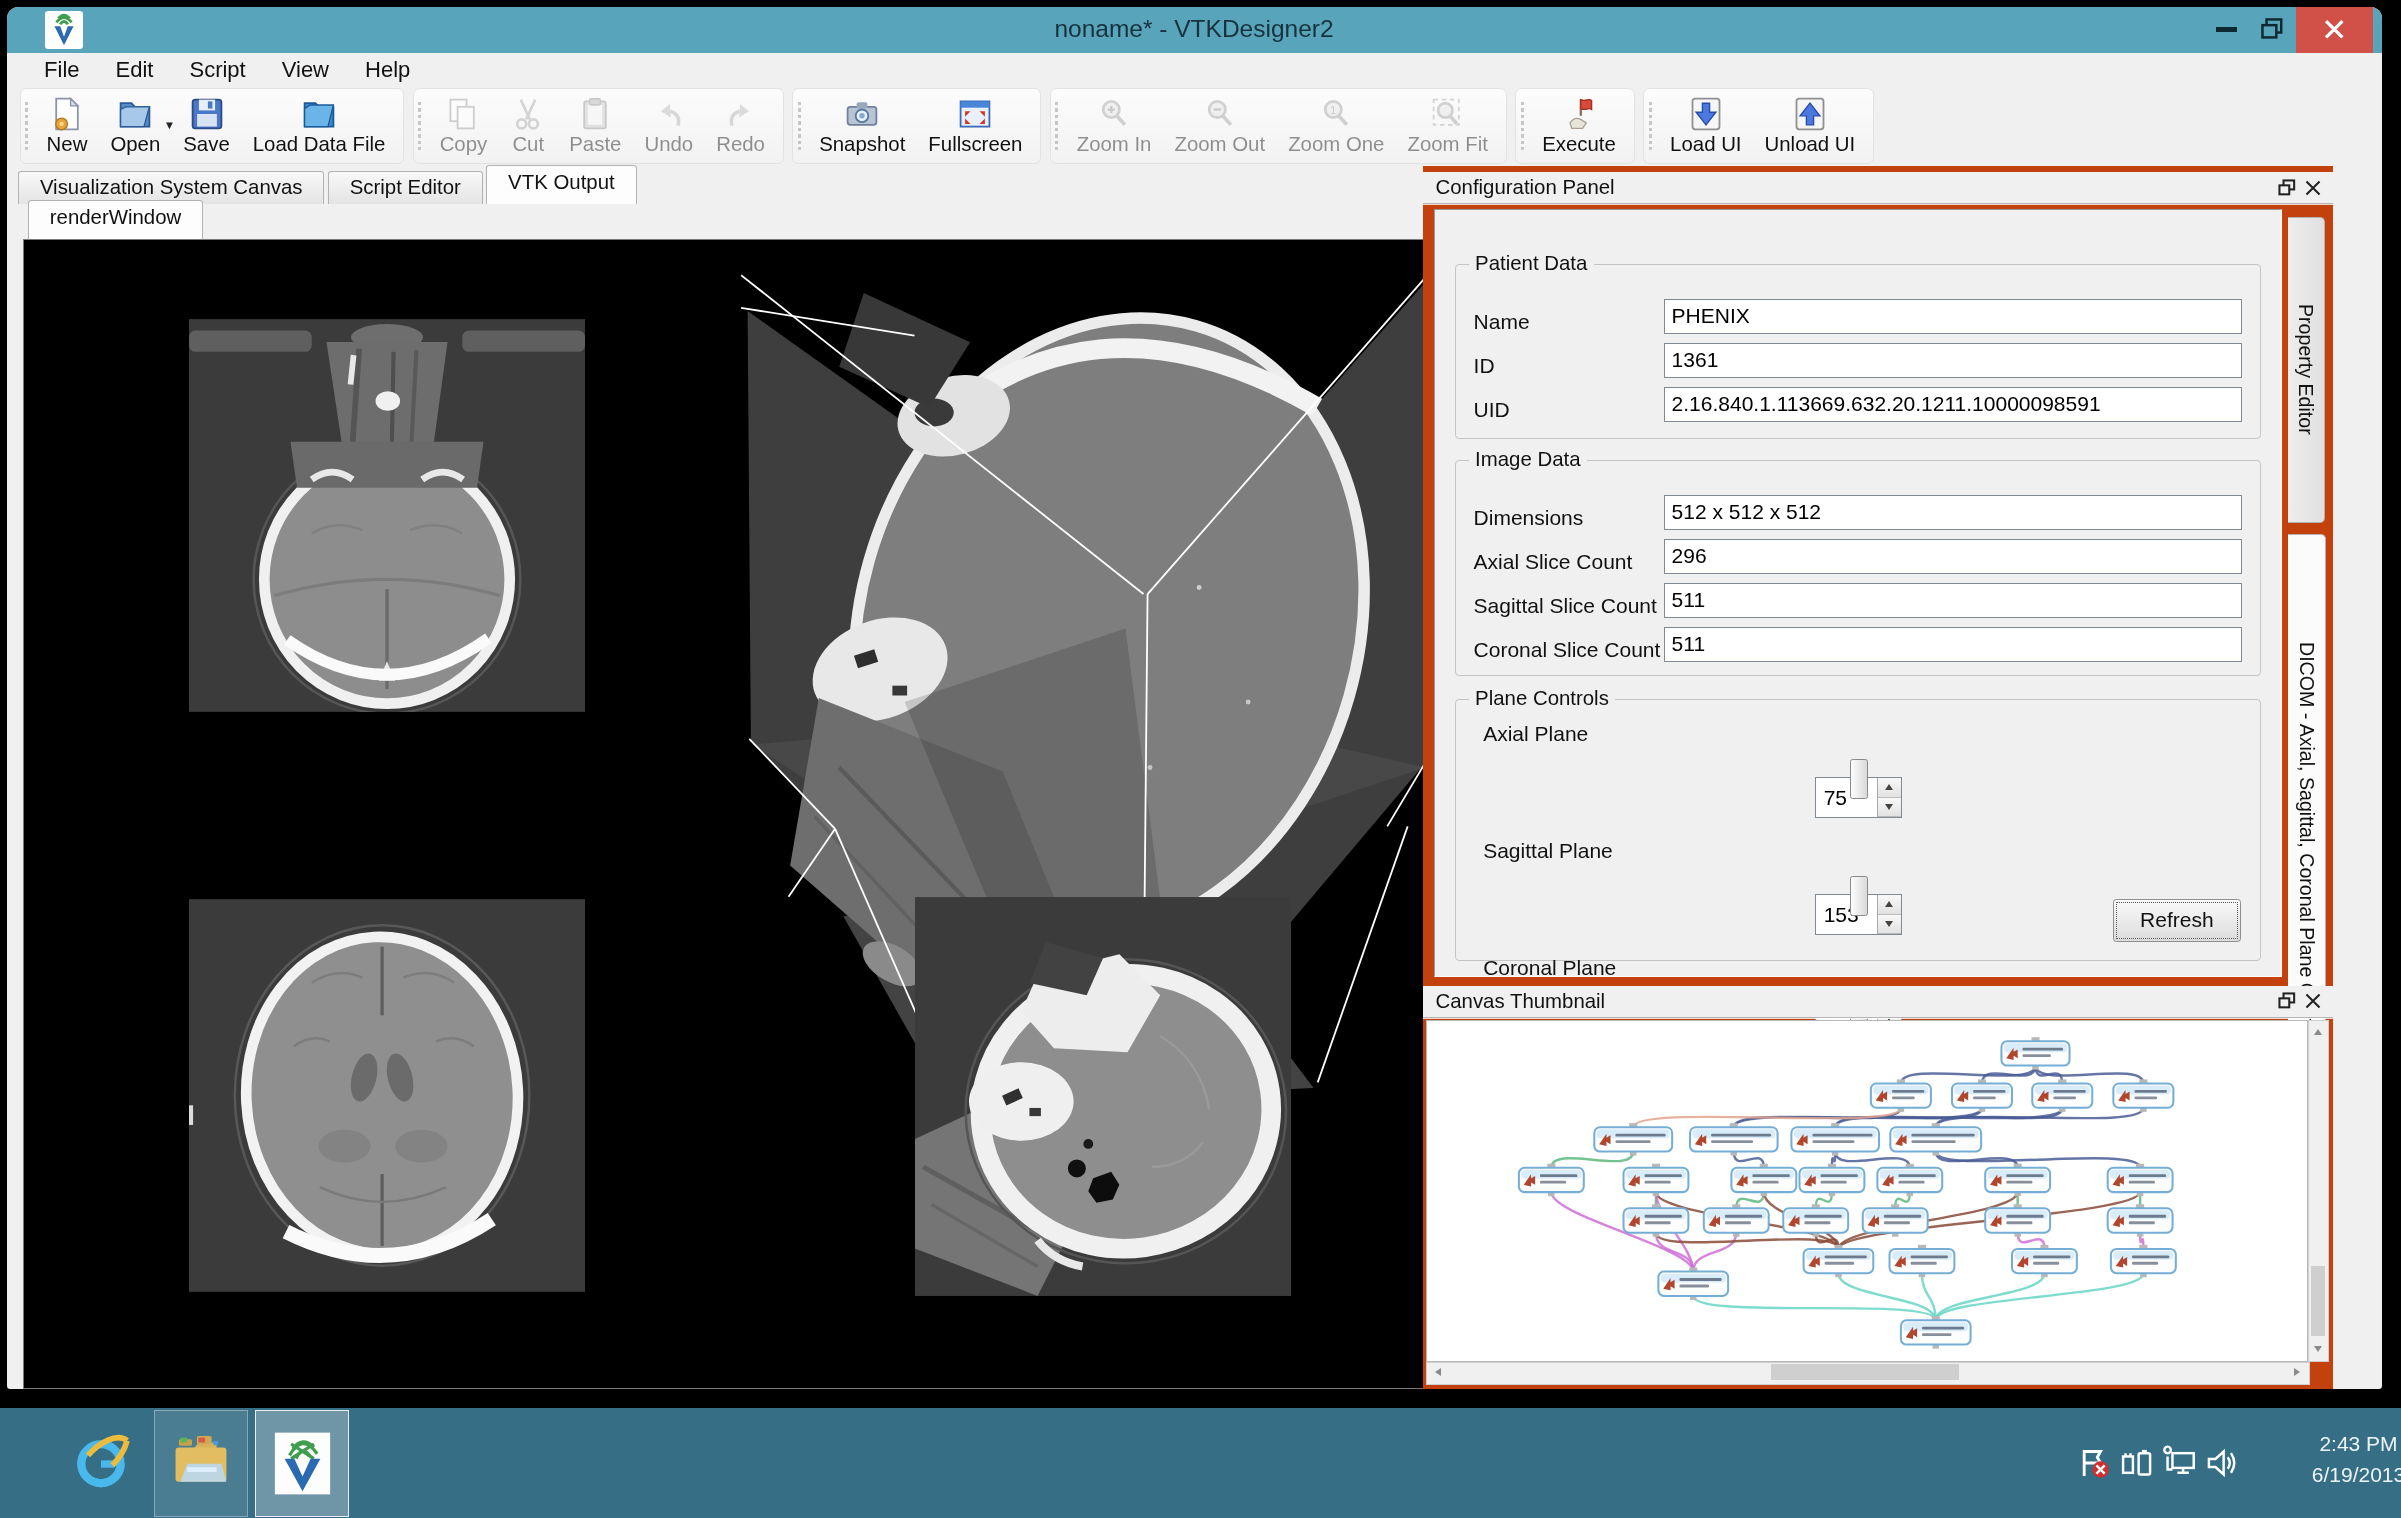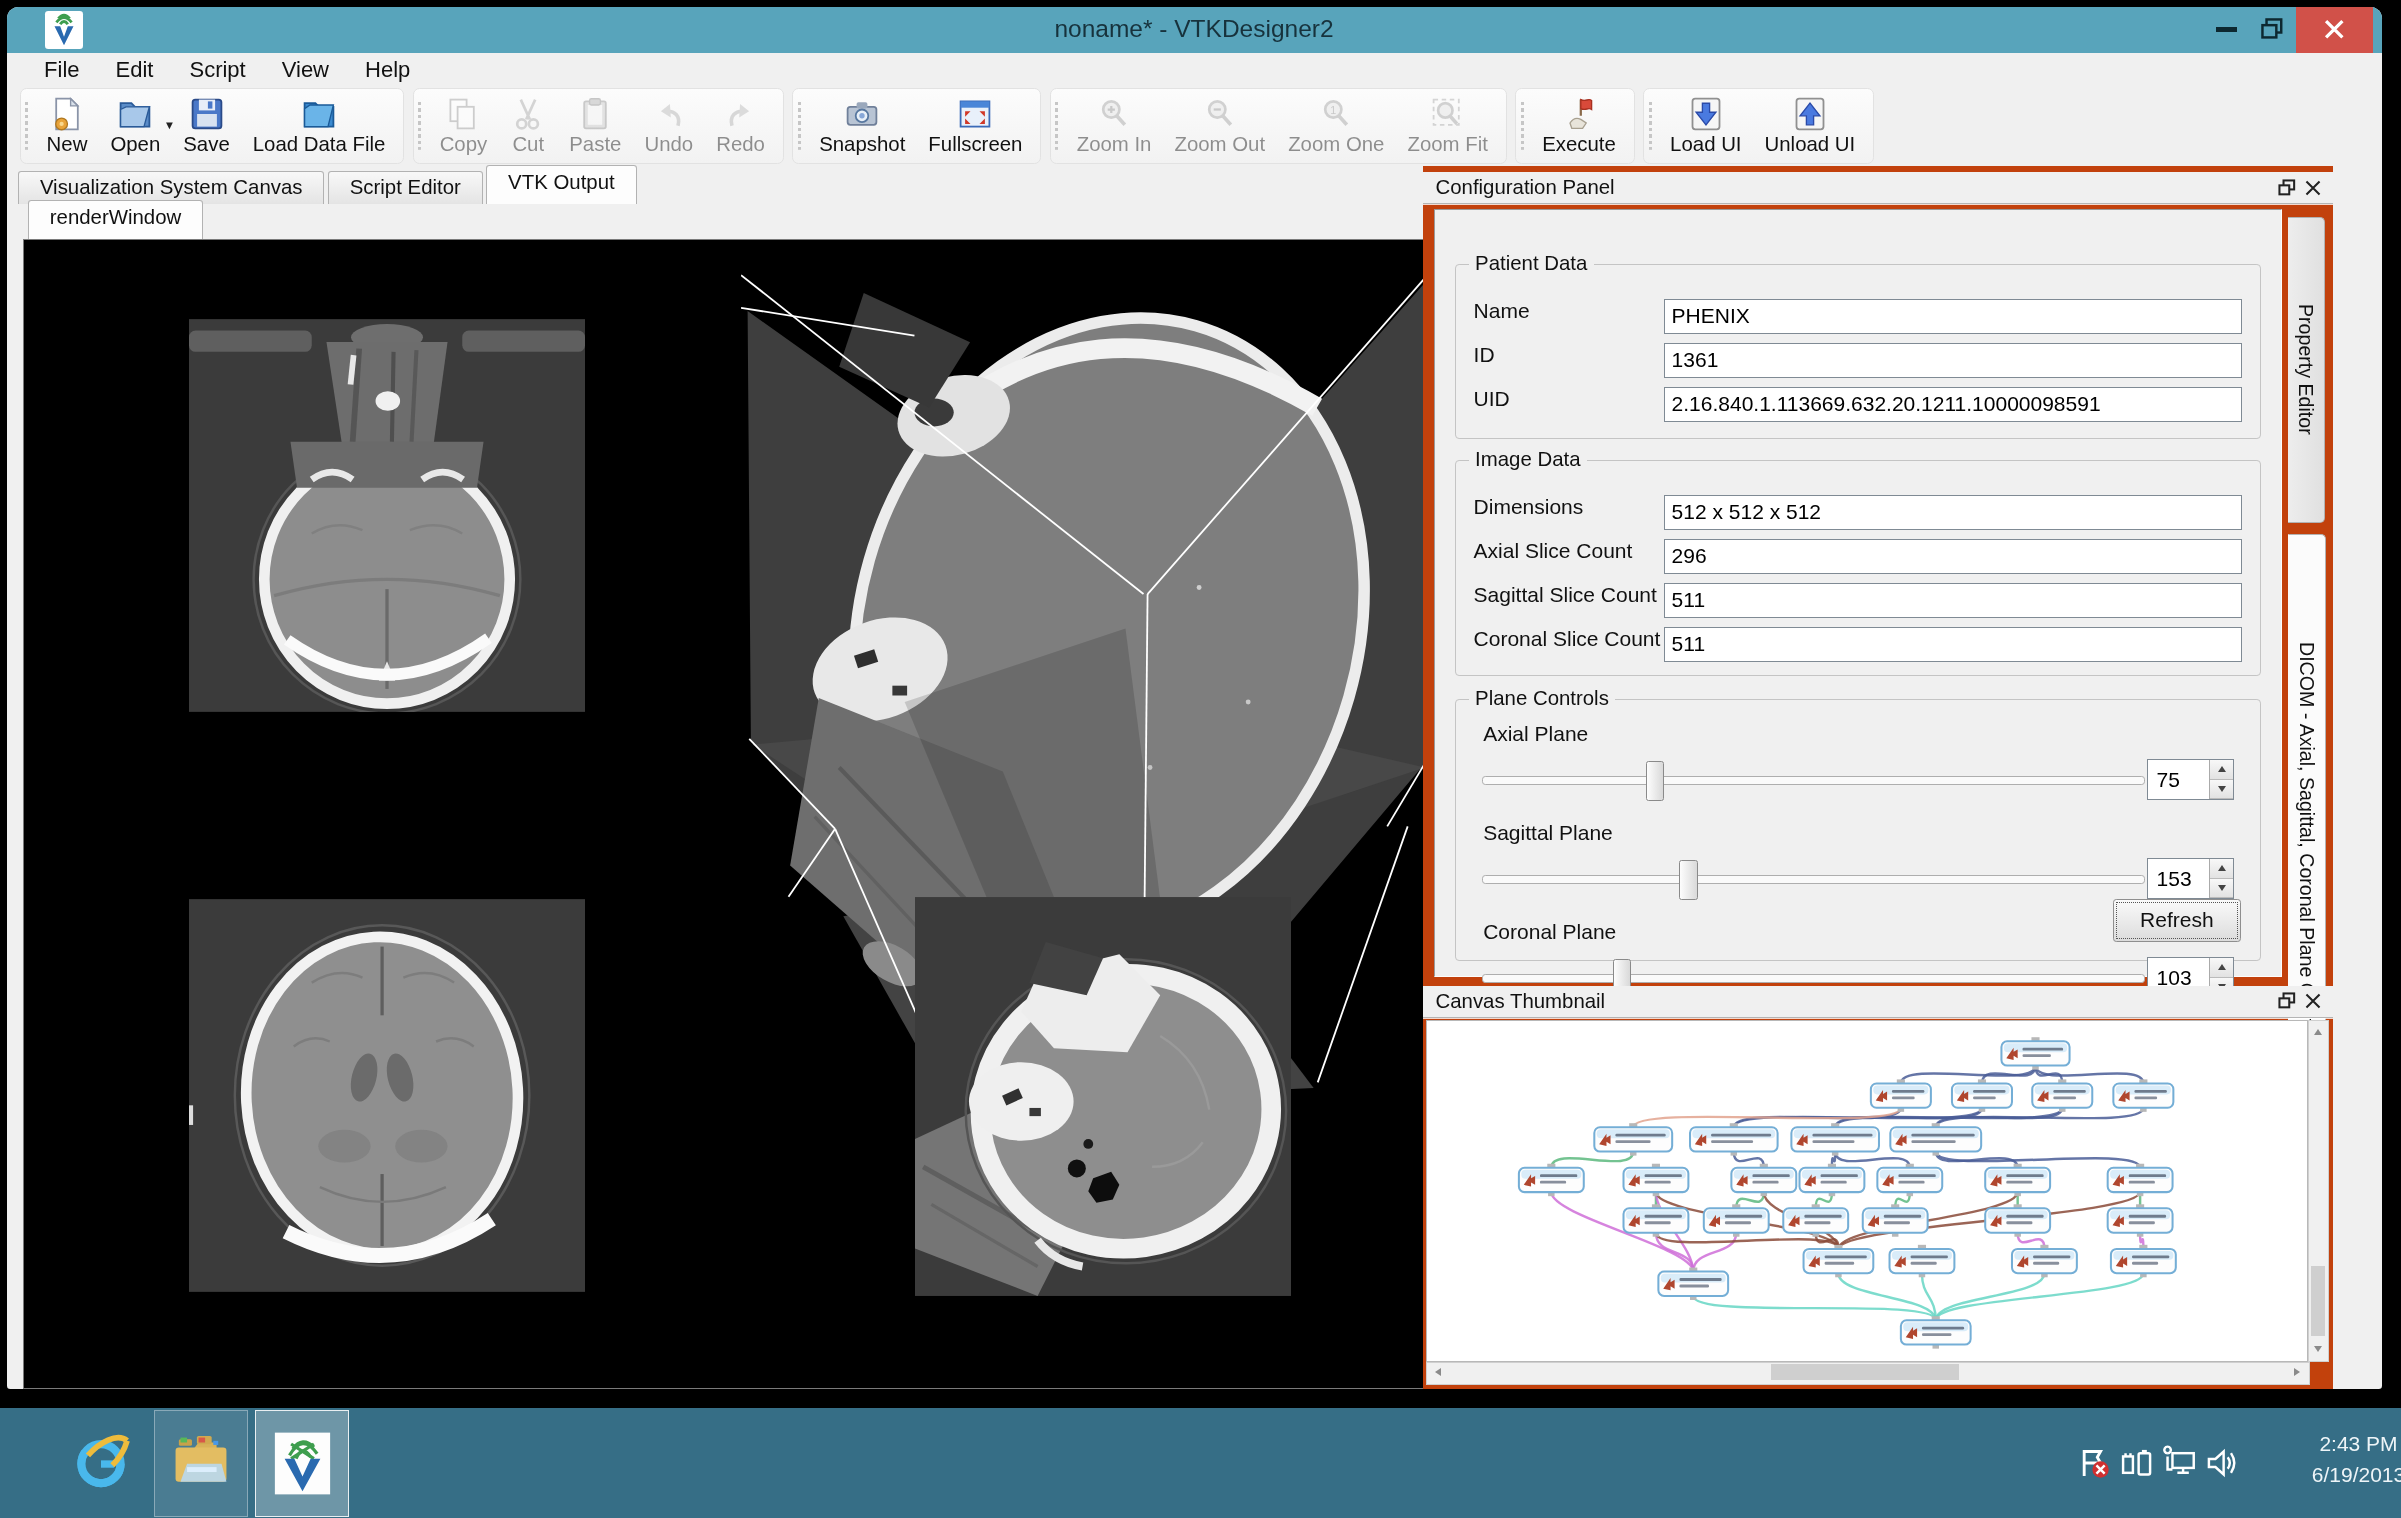--- a/index.html
+++ b/index.html
@@ -36,26 +36,26 @@
   #renderpane{left:16.4px;top:232px;width:1444px;height:1148px;background:#000;border:0.8px solid #7a7a7a;}
   .vp{position:absolute;}
   
   #docks{left:1416px;top:159px;width:910px;height:1224px;background:#c2410c;}
   .dock-title{position:absolute;left:0;right:0;height:31px;background:#f0f0f0;border-bottom:0.8px solid #b4b4b4;box-shadow:0 0.8px 0 #ffffff;}
   .dock-title .dt-text{position:absolute;left:13px;top:4.1px;font-size:20.4px;color:#111;}
   .dock-btn{position:absolute;top:3.3px;width:24.5px;height:24.5px;display:flex;align-items:center;justify-content:center;color:#222;font-size:19.6px;}
   .cfg-inner{position:absolute;background:#f0f0f0;border:1.6px solid;border-color:#9a9a9a #fdfdfd #fdfdfd #9a9a9a;}
   .grp{position:absolute;border:0.8px solid #c4c4c4;border-radius:4.1px;}
   .grp-label{position:absolute;top:-13px;left:13px;background:#f0f0f0;padding:0 6.5px;font-size:20.4px;color:#111;}
-  .frow{display:flex;align-items:flex-start;margin:0 18px 9px 18px;}
+  .frow{display:flex;align-items:flex-end;margin:0 18px 9px 18px;}
   .frow .flabel{width:190px;font-size:21px;color:#111;flex:none;}
   .tfield{flex:1;height:33px;background:#fff;border:0.8px solid #7f8a94;display:flex;align-items:center;padding-left:7px;font-size:21px;color:#000;}
   .slider-block{margin:0 26px;}
   .slabel{font-size:21px;color:#111;margin:21px 0 13px 1.6px;}
-  .srow{display:flex;align-items:center;gap:2px;}
+  .srow{display:flex;align-items:center;gap:18px;flex-direction:column;}
   .track-wrap{flex:1;position:relative;height:38px;}
   .track{position:absolute;left:0;right:0;top:15.5px;height:6.5px;background:#fafafa;border:0.8px solid #aeaeae;border-radius:3.3px;}
   .thumb{position:absolute;top:0;width:16.4px;height:38px;background:linear-gradient(90deg,#fdfdfd,#d9d9d9);border:0.8px solid #8a8a8a;border-radius:2.5px;}
   .spin{width:85px;height:39px;background:#fff;border:0.8px solid #7f8a94;display:flex;flex:none;}
   .spin .sval{flex:1;font-size:21px;display:flex;align-items:center;padding-left:8.2px;color:#000;}
   .spin .sarrows{width:23px;border-left:0.8px solid #aaa;display:flex;flex-direction:column;}
   .sbtn{flex:1;display:flex;align-items:center;justify-content:center;background:linear-gradient(#f8f8f8,#e2e2e2);border-bottom:0.8px solid #bbb;}
   .tri-up{width:0;height:0;border-left:4.9px solid transparent;border-right:4.9px solid transparent;border-bottom:6.5px solid #444;}
   .tri-down{width:0;height:0;border-left:4.9px solid transparent;border-right:4.9px solid transparent;border-top:6.5px solid #444;}
   #refresh-btn{position:absolute;right:19.6px;bottom:18px;width:126px;height:41px;background:linear-gradient(#fafafa,#dcdcdc);border:0.8px solid #8f8f8f;border-radius:3.3px;font-size:21px;color:#111;display:flex;align-items:center;justify-content:center;outline:0.8px dotted #555;outline-offset:-4.9px;}

